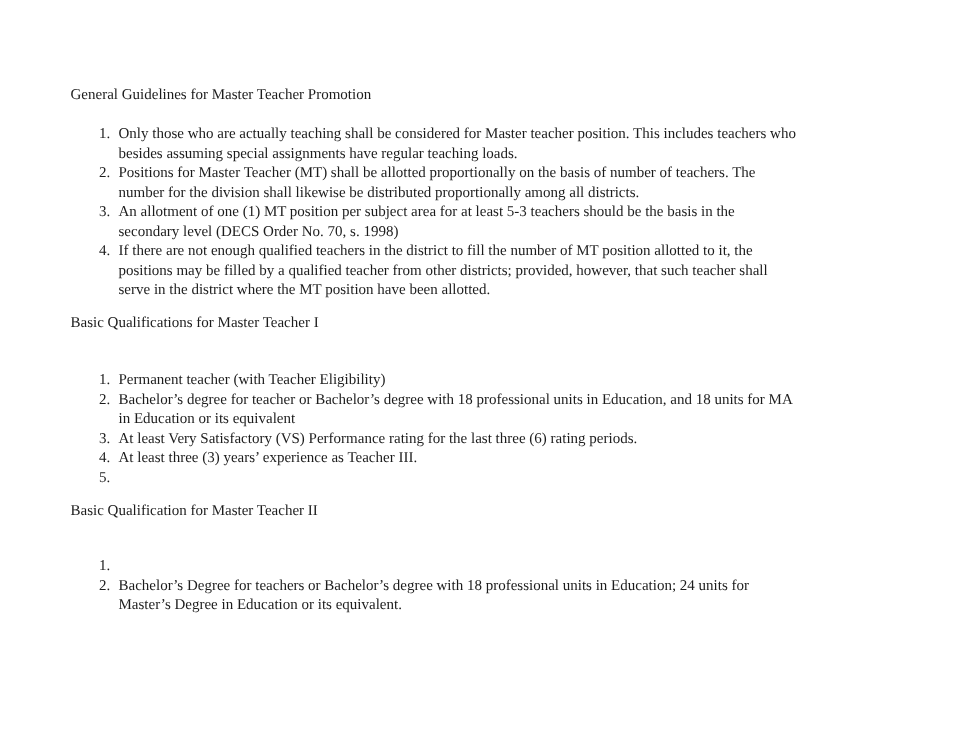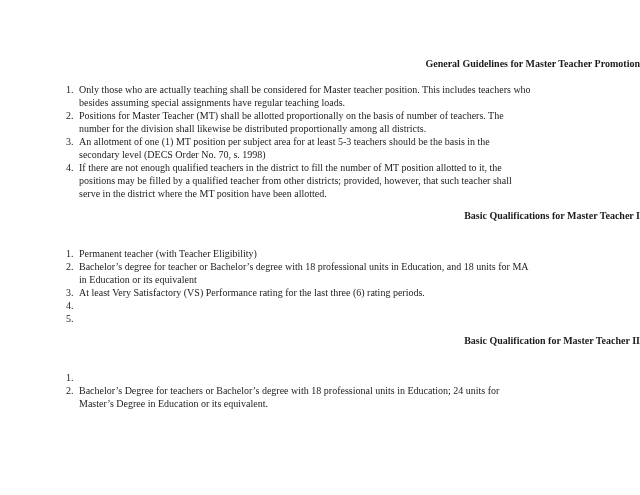--- a/index.html
+++ b/index.html
@@ -14,23 +14,22 @@
     background: #ffffff;
     box-sizing: border-box;
     padding: 57px 0 0 47px;
     overflow: hidden;
     font-family: "Liberation Serif", "DejaVu Serif", serif;
     font-size: 10px;
     line-height: 13px;
     color: #1c1c1c;
   }
   .heading {
-    font-weight: 700;
+    font-weight: 400;
     white-space: pre;
-    text-align: right;
   }
   .heading-first { margin: 0 0 13px 0; }
   .heading-mid   { margin: 9px 0 25px 0; }
   .heading-last  { margin: 9px 0 24px 0; }
   .list {
     margin-left: 19px;
   }
   .list-item {
     display: flex;
     align-items: flex-start;
@@ -87,20 +86,21 @@
         <span class="item-number">2.</span>
         <span class="item-text">Bachelor’s degree for teacher or Bachelor’s degree with 18 professional units in Education, and 18 units for MA
 in Education or its equivalent</span>
       </div>
       <div class="list-item">
         <span class="item-number">3.</span>
         <span class="item-text">At least Very Satisfactory (VS) Performance rating for the last three (6) rating periods.</span>
       </div>
       <div class="list-item">
         <span class="item-number">4.</span>
+        <span class="item-text">At least three (3) years’ experience as Teacher III.</span>
       </div>
       <div class="list-item">
         <span class="item-number">5.</span>
       </div>
     </div>
   </section>
 
   <section>
     <div class="heading heading-last">Basic Qualification for Master Teacher II</div>
     <div class="list">

